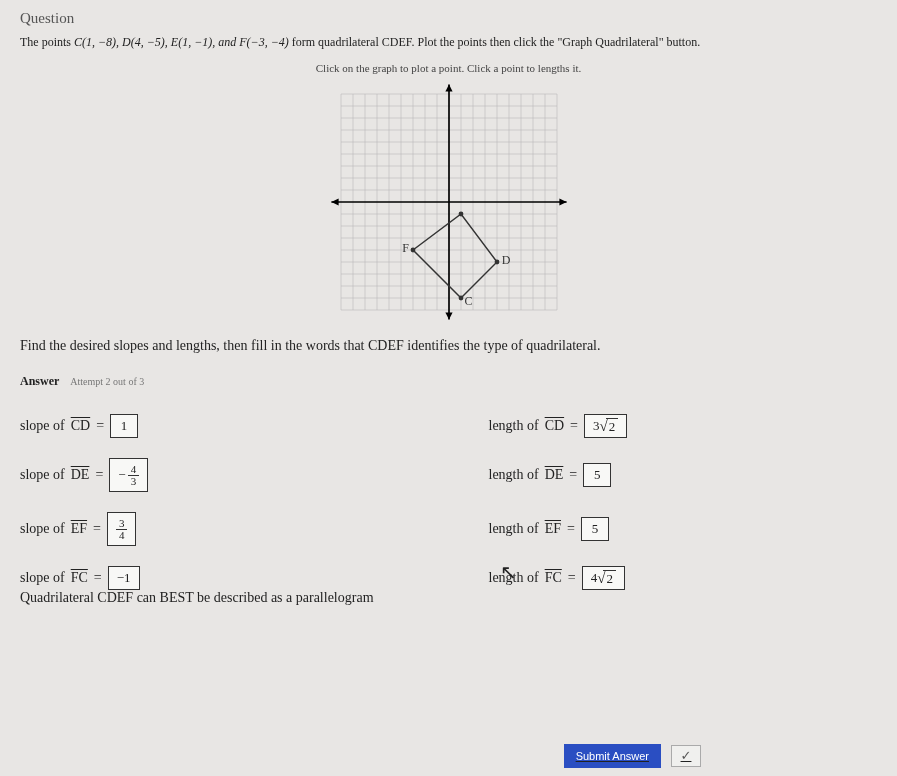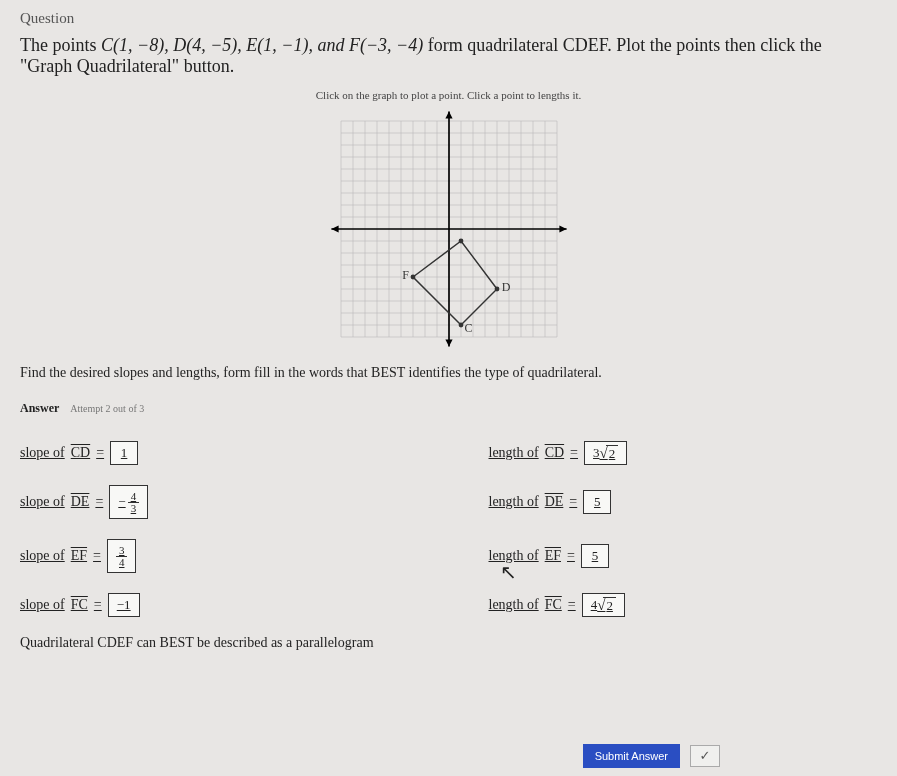--- a/index.html
+++ b/index.html
@@ -15,21 +15,21 @@
       padding: 10px 20px;
       color: #222;
       position: relative;
     }
     .question-label {
       font-size: 15px;
       color: #555;
       margin-bottom: 8px;
     }
     .prompt {
-      font-size: 18px;
+      font-size: 12px;
       margin-bottom: 12px;
     }
     .instruction {
       font-size: 11px;
       color: #444;
       text-align: center;
       margin-bottom: 8px;
     }
     .graph-area {
       display: flex;
@@ -49,21 +49,20 @@
       color: #777;
       margin-left: 8px;
     }
     .answer-grid {
       display: grid;
       grid-template-columns: 1fr 1fr;
       column-gap: 80px;
       row-gap: 20px;
       font-size: 14px;
       align-items: center;
-      text-decoration: underline;
     }
     .answer-row {
       display: flex;
       align-items: center;
       gap: 6px;
     }
     .right-col {
       padding-right: 120px;
     }
     .seg {
@@ -109,30 +108,31 @@
     }
     .sqrt .radical {
       font-size: 15px;
     }
     .sqrt .radicand {
       border-top: 1px solid #333;
       padding: 0 3px;
       margin-left: -2px;
     }
     .describe-row {
-      margin-top: 18px;
+      margin-top: 0;
       font-size: 14px;
     }
     .submit-bar {
       position: absolute;
       bottom: 8px;
-      right: 177px;
+      right: 196px;
       display: flex;
       align-items: center;
       gap: 10px;
+      text-decoration: underline;
     }
     .submit-btn {
       background: #2a4ec2;
       color: #fff;
       font-size: 11px;
       padding: 6px 12px;
       border: none;
       cursor: pointer;
     }
     .check-box {
@@ -221,21 +221,21 @@
       <circle cx="-3" cy="-4" r="0.2" fill="#333"></circle>
       <g transform="scale(1,-1)" font-size="1" fill="#333" font-family="Georgia">
         <text x="1.3" y="8.6">C</text>
         <text x="4.4" y="5.2">D</text>
         <text x="-3.9" y="4.2">F</text>
       </g>
     </g>
   </svg>
 </div>
 
-<div class="find-prompt">Find the desired slopes and lengths, form fill in the words that BEST identifies the type of quadrilateral.</div>
+<div class="find-prompt">Find the desired slopes and lengths, then fill in the words that CDEF identifies the type of quadrilateral.</div>
 
 <div class="answer-header">
   <b>Answer</b>
   <span class="attempt">Attempt 2 out of 3</span>
 </div>
 
 <div class="answer-grid">
 
   <div class="answer-row">
     <span>slope of </span>

